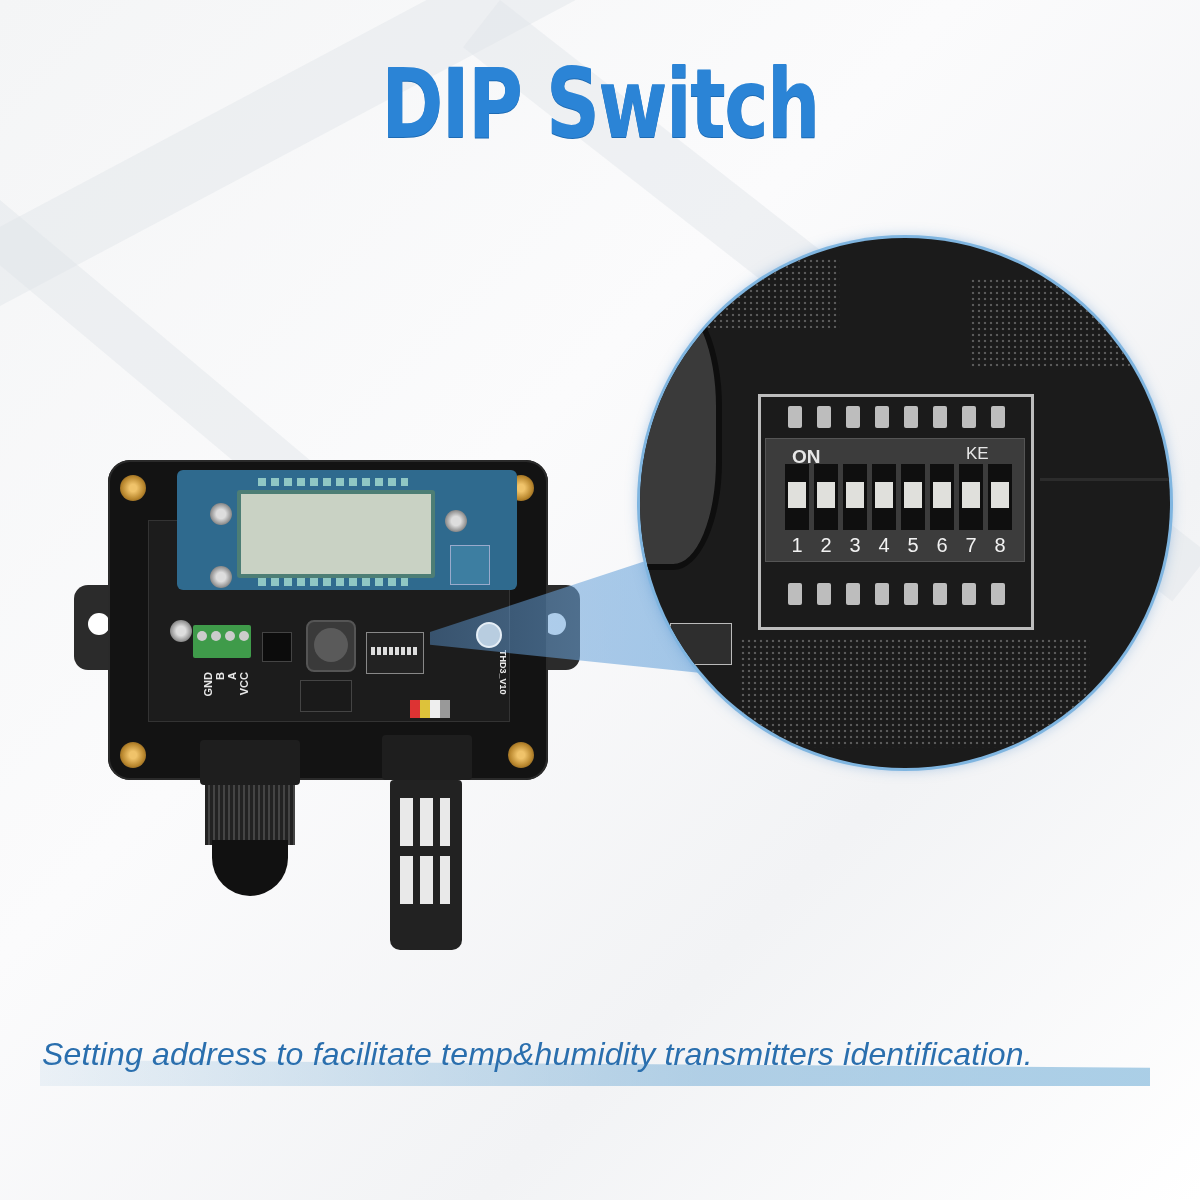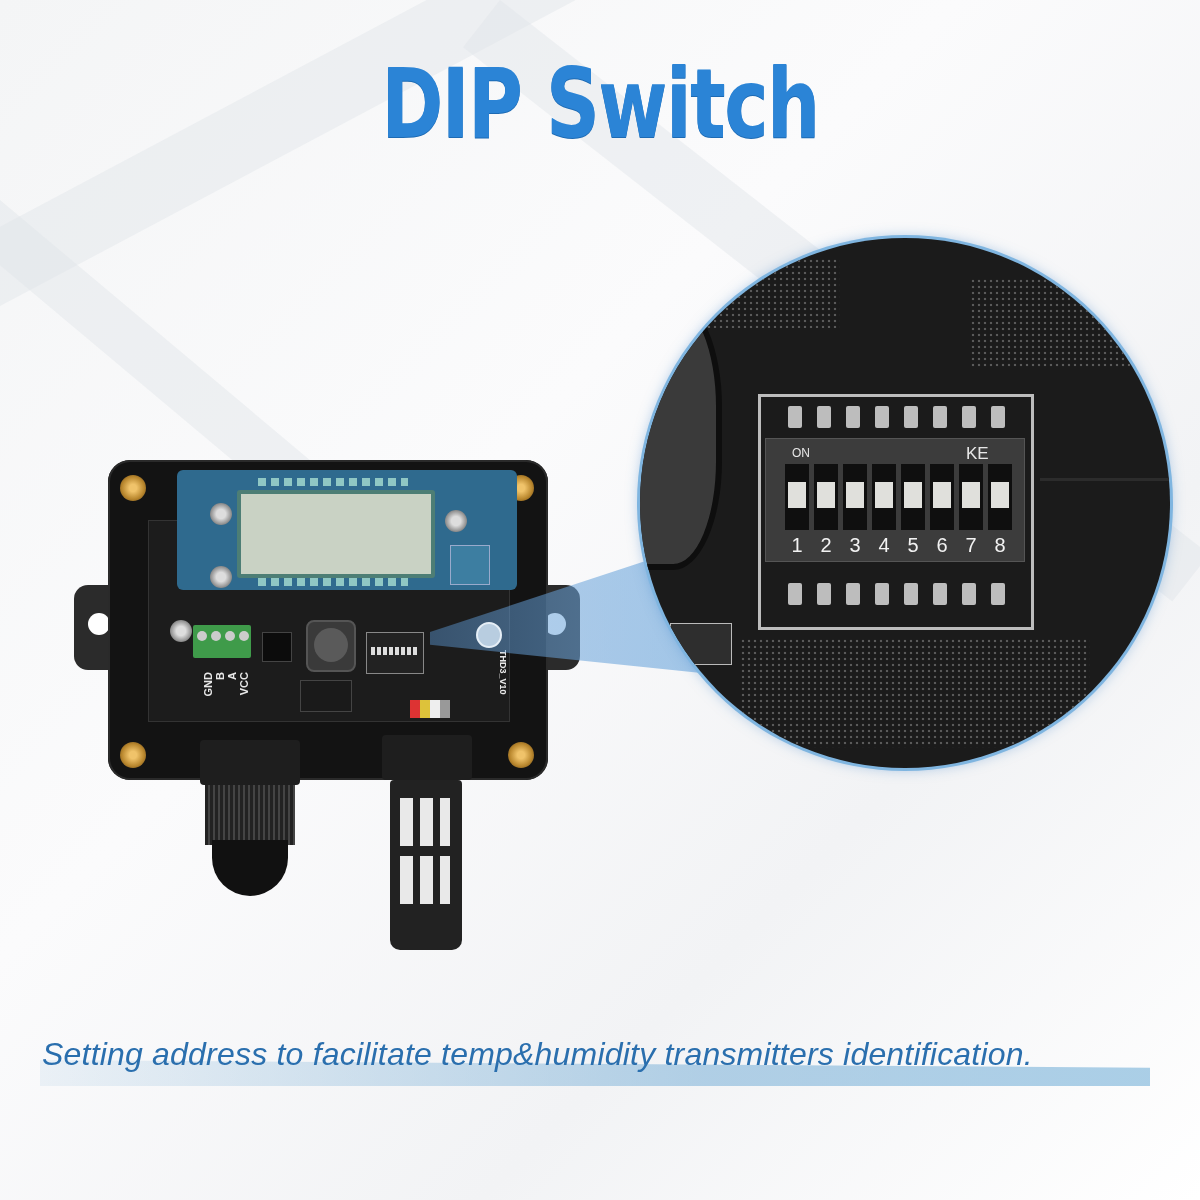--- a/index.html
+++ b/index.html
@@ -58,21 +58,21 @@
   .beam-dot { position:absolute; left:476px; top:622px; width:22px; height:22px; border-radius:50%; background:#b8cde0; border:2px solid #e5eef6; }
 
   
   .magnifier { position:absolute; left:640px; top:238px; width:530px; height:530px; border-radius:50%;
     background:#1b1b1b; overflow:hidden; box-shadow:0 0 0 3px #7fb5e0, 0 0 14px rgba(60,130,200,0.5); }
   .mag-dots { position:absolute; background-image:radial-gradient(circle,#5a5a5a 1.3px,transparent 1.6px); background-size:6px 6px; }
   .mag-coil { position:absolute; left:-40px; top:60px; width:110px; height:260px; border:6px solid #0e0e0e;
     border-radius:40%; background:#3a3a3a; }
   .dip-outline { position:absolute; left:118px; top:156px; width:270px; height:230px; border:3px solid #bdbdbd; }
   .dip-body { position:absolute; left:125px; top:200px; width:258px; height:122px; background:#3c3c3c; border:1px solid #555; }
-  .dip-on { position:absolute; left:152px; top:208px; color:#e7e7e7; font-size:12px; }
+  .dip-on { position:absolute; left:152px; top:208px; color:#e7e7e7; font-size:19px;font-weight:bold; }
   .dip-ke { position:absolute; left:326px; top:206px; color:#e7e7e7; font-size:17px; }
   .dip-slot { position:absolute; top:226px; width:24px; height:66px; background:#0f0f0f; }
   .dip-slot .knob { position:absolute; left:3px; top:18px; width:18px; height:26px; background:#e0e0dc; }
   .dip-num { position:absolute; top:296px; width:24px; text-align:center; color:#f2f2f2; font-size:20px; }
   .pad { position:absolute; width:14px; height:22px; background:#bdbdbd; border-radius:2px; }
   .traces { position:absolute; left:400px; top:240px; width:200px; height:120px;
     border-top:3px solid #2c2c2c; border-right:none; }
 </style>
 </head>
 <body>

